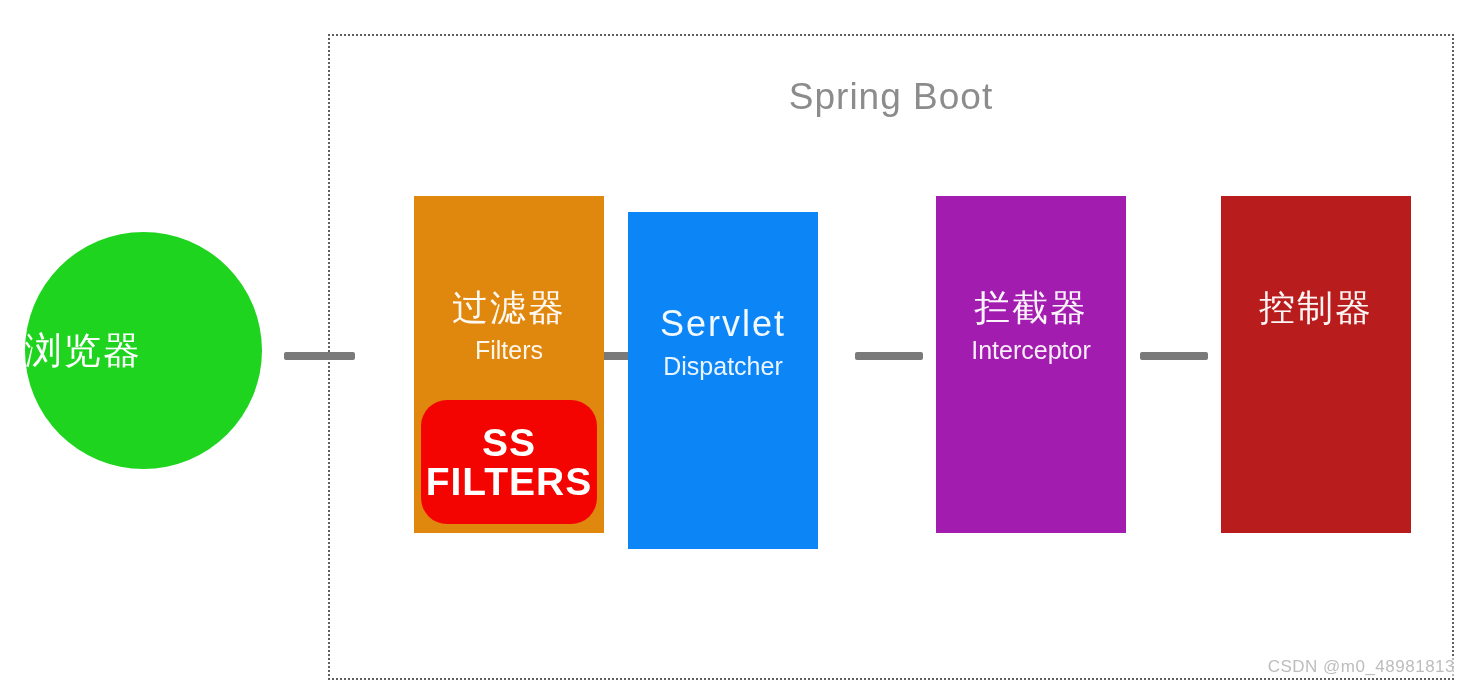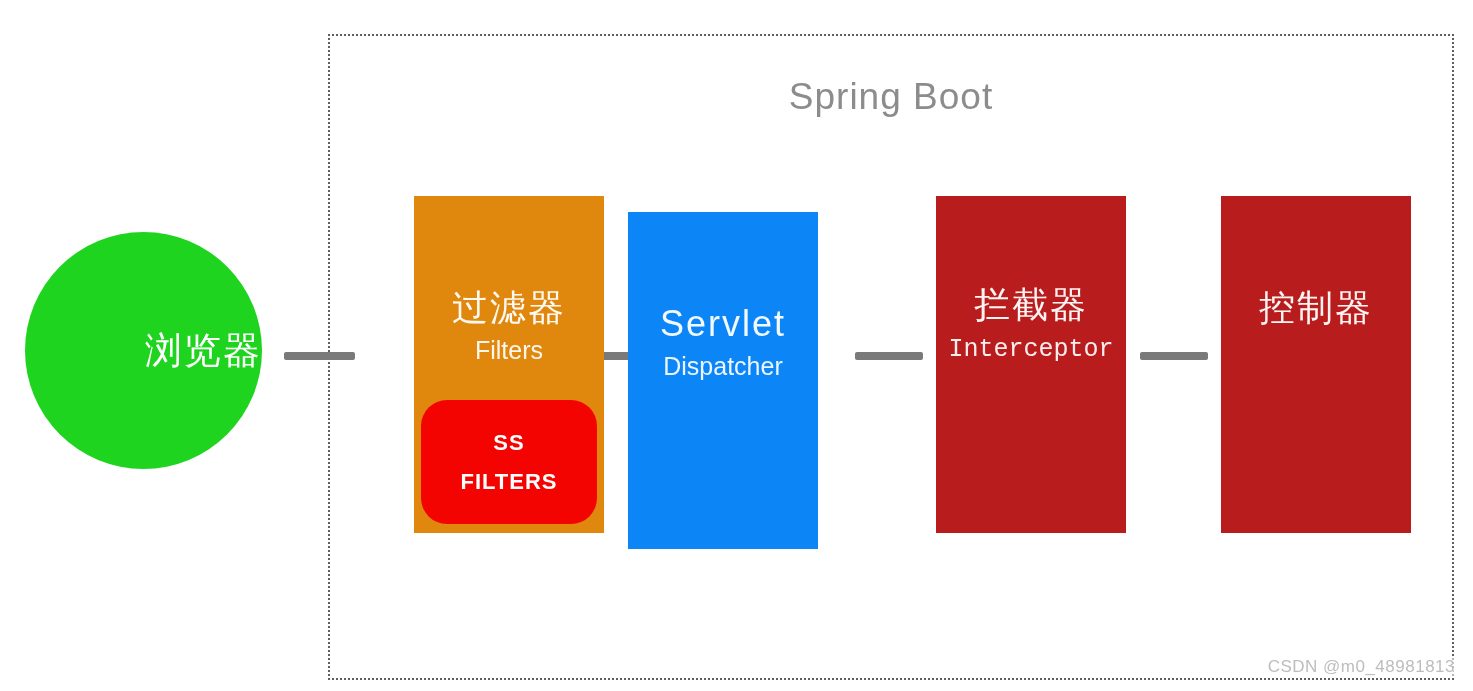--- a/index.html
+++ b/index.html
@@ -39,21 +39,21 @@
   
   .browser-circle {
     position: absolute;
     left: 25px;
     top: 232px;
     width: 237px;
     height: 237px;
     border-radius: 50%;
     display: flex;
     align-items: center;
-    justify-content: flex-end;
+    justify-content: flex-start;
     color: #ffffff;
     font-size: 37px;
     letter-spacing: 2px;
   }
   
   .node {
     position: absolute;
     top: 196px;
     width: 190px;
     height: 337px;
@@ -83,21 +83,21 @@
     position: absolute;
     left: 7px;
     right: 7px;
     bottom: 9px;
     height: 124px;
     border-radius: 26px;
     display: flex;
     flex-direction: column;
     align-items: center;
     justify-content: center;
-    font-size: 22px;
+    font-size: 39px;
     font-weight: bold;
     line-height: 39px;
     color: #ffffff;
     letter-spacing: 1px;
   }
   
   .connector {
     position: absolute;
     top: 352px;
     height: 8px;
@@ -145,21 +145,21 @@
       <span>SS</span>
       <span>FILTERS</span>
     </div>
   </div>
 
   <div class="node node-1" style="background-color: rgb(12, 133, 247);">
     <div class="node-title">Servlet</div>
     <div class="node-sub">Dispatcher</div>
   </div>
 
-  <div class="node node-2" style="background-color: #b91c1c; font-family: Liberation Mono, monospace;">
+  <div class="node node-2" style="background-color: #a21caf;">
     <div class="node-title">拦截器</div>
     <div class="node-sub">Interceptor</div>
   </div>
 
   <div class="node node-3" style="background-color: #b91c1c;">
     <div class="node-title">控制器</div>
   </div>
 
   <div class="watermark" style="color: rgb(189, 189, 189);">CSDN @m0_48981813</div>
 

